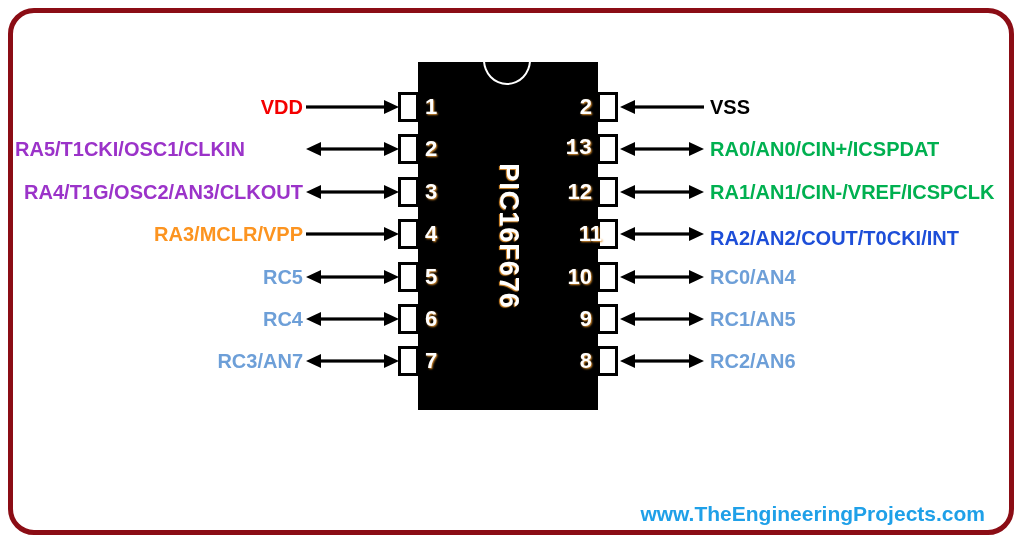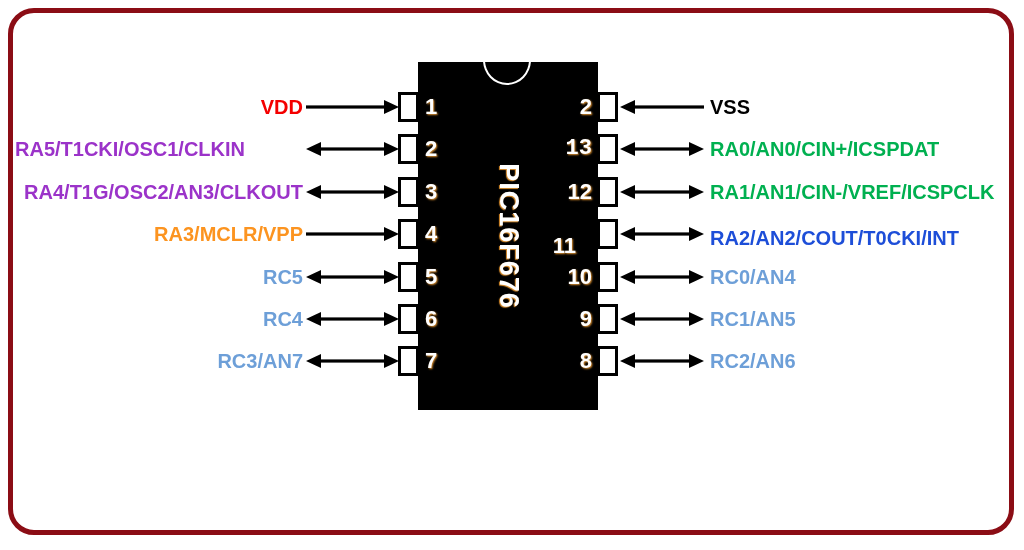--- a/index.html
+++ b/index.html
@@ -137,21 +137,21 @@
         </svg></div>
       <div class="pin-pad" style="left: 597px; top: 177px;"></div>
       <div class="pin-number" style="top: 177px; left: 550px; width: 42px; text-align: right;">12</div>
       <div class="pin-label" style="color: #1d4ed8; top: 223px; left: 710px; width: 300px; text-align: left;">RA2/AN2/COUT/T0CKI/INT</div>
       <div class="pin-arrow" style="left: 620px; top: 223px;"><svg xmlns="http://www.w3.org/2000/svg" width="84" height="22" viewBox="0 0 84 22" fill="#000000">
           <polygon points="0,11 15,4 15,18"></polygon>
           <polygon points="84,11 69,4 69,18"></polygon>
           <rect x="13" y="9.4" width="58" height="3.2"></rect>
         </svg></div>
       <div class="pin-pad" style="left: 597px; top: 219px;"></div>
-      <div class="pin-number" style="top: 219px; left: 534px; width: 42px; text-align: right; margin-top: 12px;">11</div>
+      <div class="pin-number" style="top: 219px; left: 560px; width: 42px; text-align: right;">11</div>
       <div class="pin-label" style="color: rgb(109, 159, 216); top: 262px; left: 710px; width: 300px; text-align: left;">RC0/AN4</div>
       <div class="pin-arrow" style="left: 620px; top: 266px;"><svg xmlns="http://www.w3.org/2000/svg" width="84" height="22" viewBox="0 0 84 22" fill="#000000">
           <polygon points="0,11 15,4 15,18"></polygon>
           <polygon points="84,11 69,4 69,18"></polygon>
           <rect x="13" y="9.4" width="58" height="3.2"></rect>
         </svg></div>
       <div class="pin-pad" style="left: 597px; top: 262px;"></div>
       <div class="pin-number" style="top: 262px; left: 550px; width: 42px; text-align: right;">10</div>
       <div class="pin-label" style="color: rgb(109, 159, 216); top: 304px; left: 710px; width: 300px; text-align: left;">RC1/AN5</div>
       <div class="pin-arrow" style="left: 620px; top: 308px;"><svg xmlns="http://www.w3.org/2000/svg" width="84" height="22" viewBox="0 0 84 22" fill="#000000">
@@ -165,13 +165,14 @@
       <div class="pin-arrow" style="left: 620px; top: 350px;"><svg xmlns="http://www.w3.org/2000/svg" width="84" height="22" viewBox="0 0 84 22" fill="#000000">
           <polygon points="0,11 15,4 15,18"></polygon>
           <polygon points="84,11 69,4 69,18"></polygon>
           <rect x="13" y="9.4" width="58" height="3.2"></rect>
         </svg></div>
       <div class="pin-pad" style="left: 597px; top: 346px;"></div>
       <div class="pin-number" style="top: 346px; left: 550px; width: 42px; text-align: right;">8</div>
     </div>
 
 
+  <div class="watermark" style="color: rgb(31, 160, 232);">www.TheEngineeringProjects.com</div>
 </div>
 
 </body></html>

